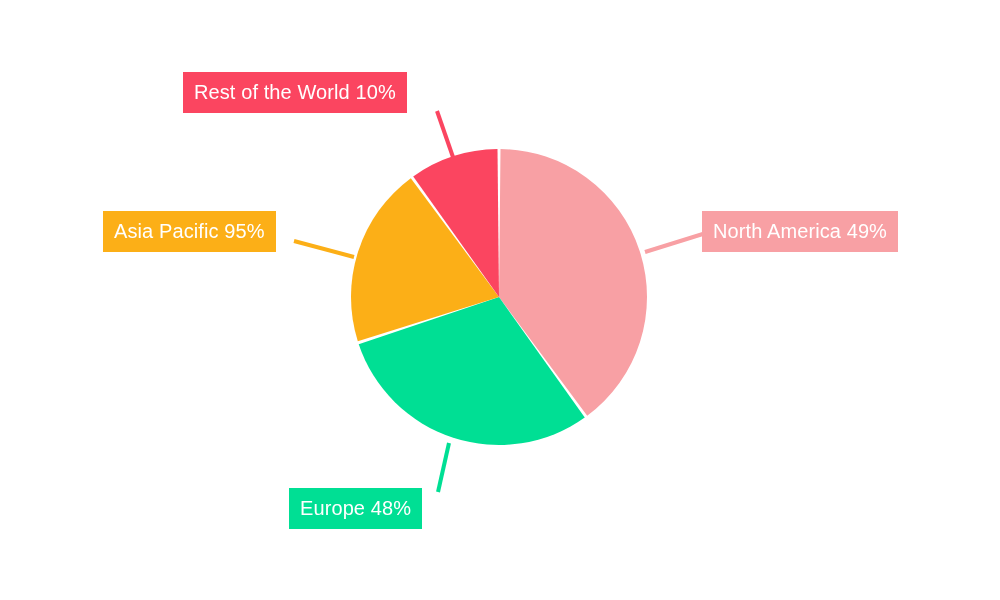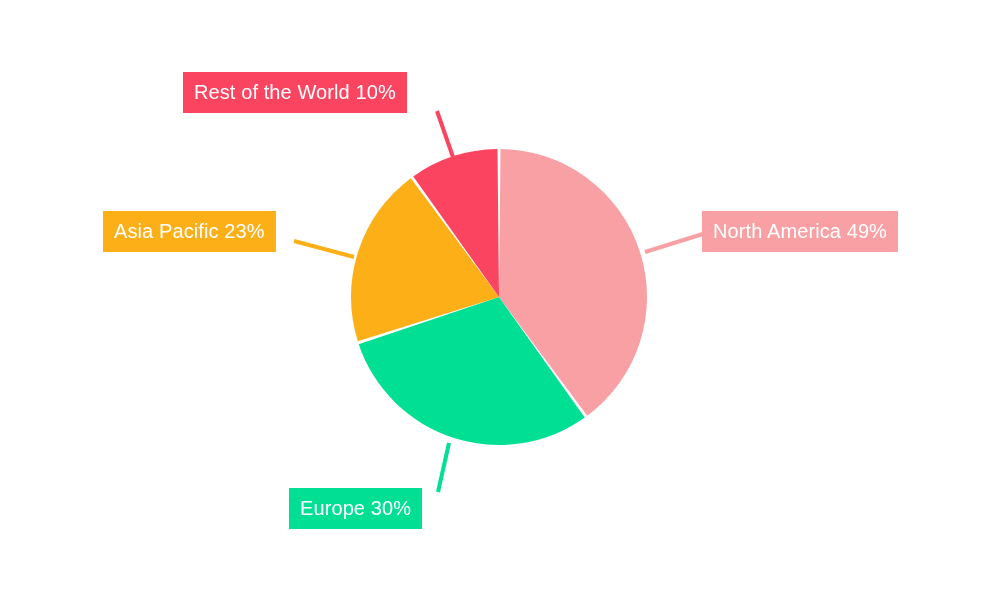--- a/index.html
+++ b/index.html
@@ -65,24 +65,24 @@
         <path d="M 499.00 297.00 L 357.79 341.31 A 148 148 0 0 1 410.80 178.15 Z" fill="#FCAF17"></path>
         <path d="M 499.00 297.00 L 413.23 176.39 A 148 148 0 0 1 497.50 149.01 Z" fill="#FB4560"></path>
       </g>
   </svg>
 
   <div class="callout" id="callout-rest-of-the-world" style="background-color: rgb(251, 69, 96); color: rgb(255, 255, 255);">
     <span>Rest of the World 10%</span>
   </div>
 
   <div class="callout" id="callout-asia-pacific" style="background-color: rgb(252, 175, 23); color: rgb(255, 255, 255);">
-    <span>Asia Pacific 23%</span>
+    <span>Asia Pacific 95%</span>
   </div>
 
   <div class="callout" id="callout-north-america" style="background-color: rgb(248, 160, 164); color: rgb(255, 255, 255);">
     <span>North America 49%</span>
   </div>
 
   <div class="callout" id="callout-europe" style="background-color: rgb(0, 223, 148); color: rgb(255, 255, 255);">
-    <span>Europe 30%</span>
+    <span>Europe 48%</span>
   </div>
 
 </div>
 
 </body></html>

